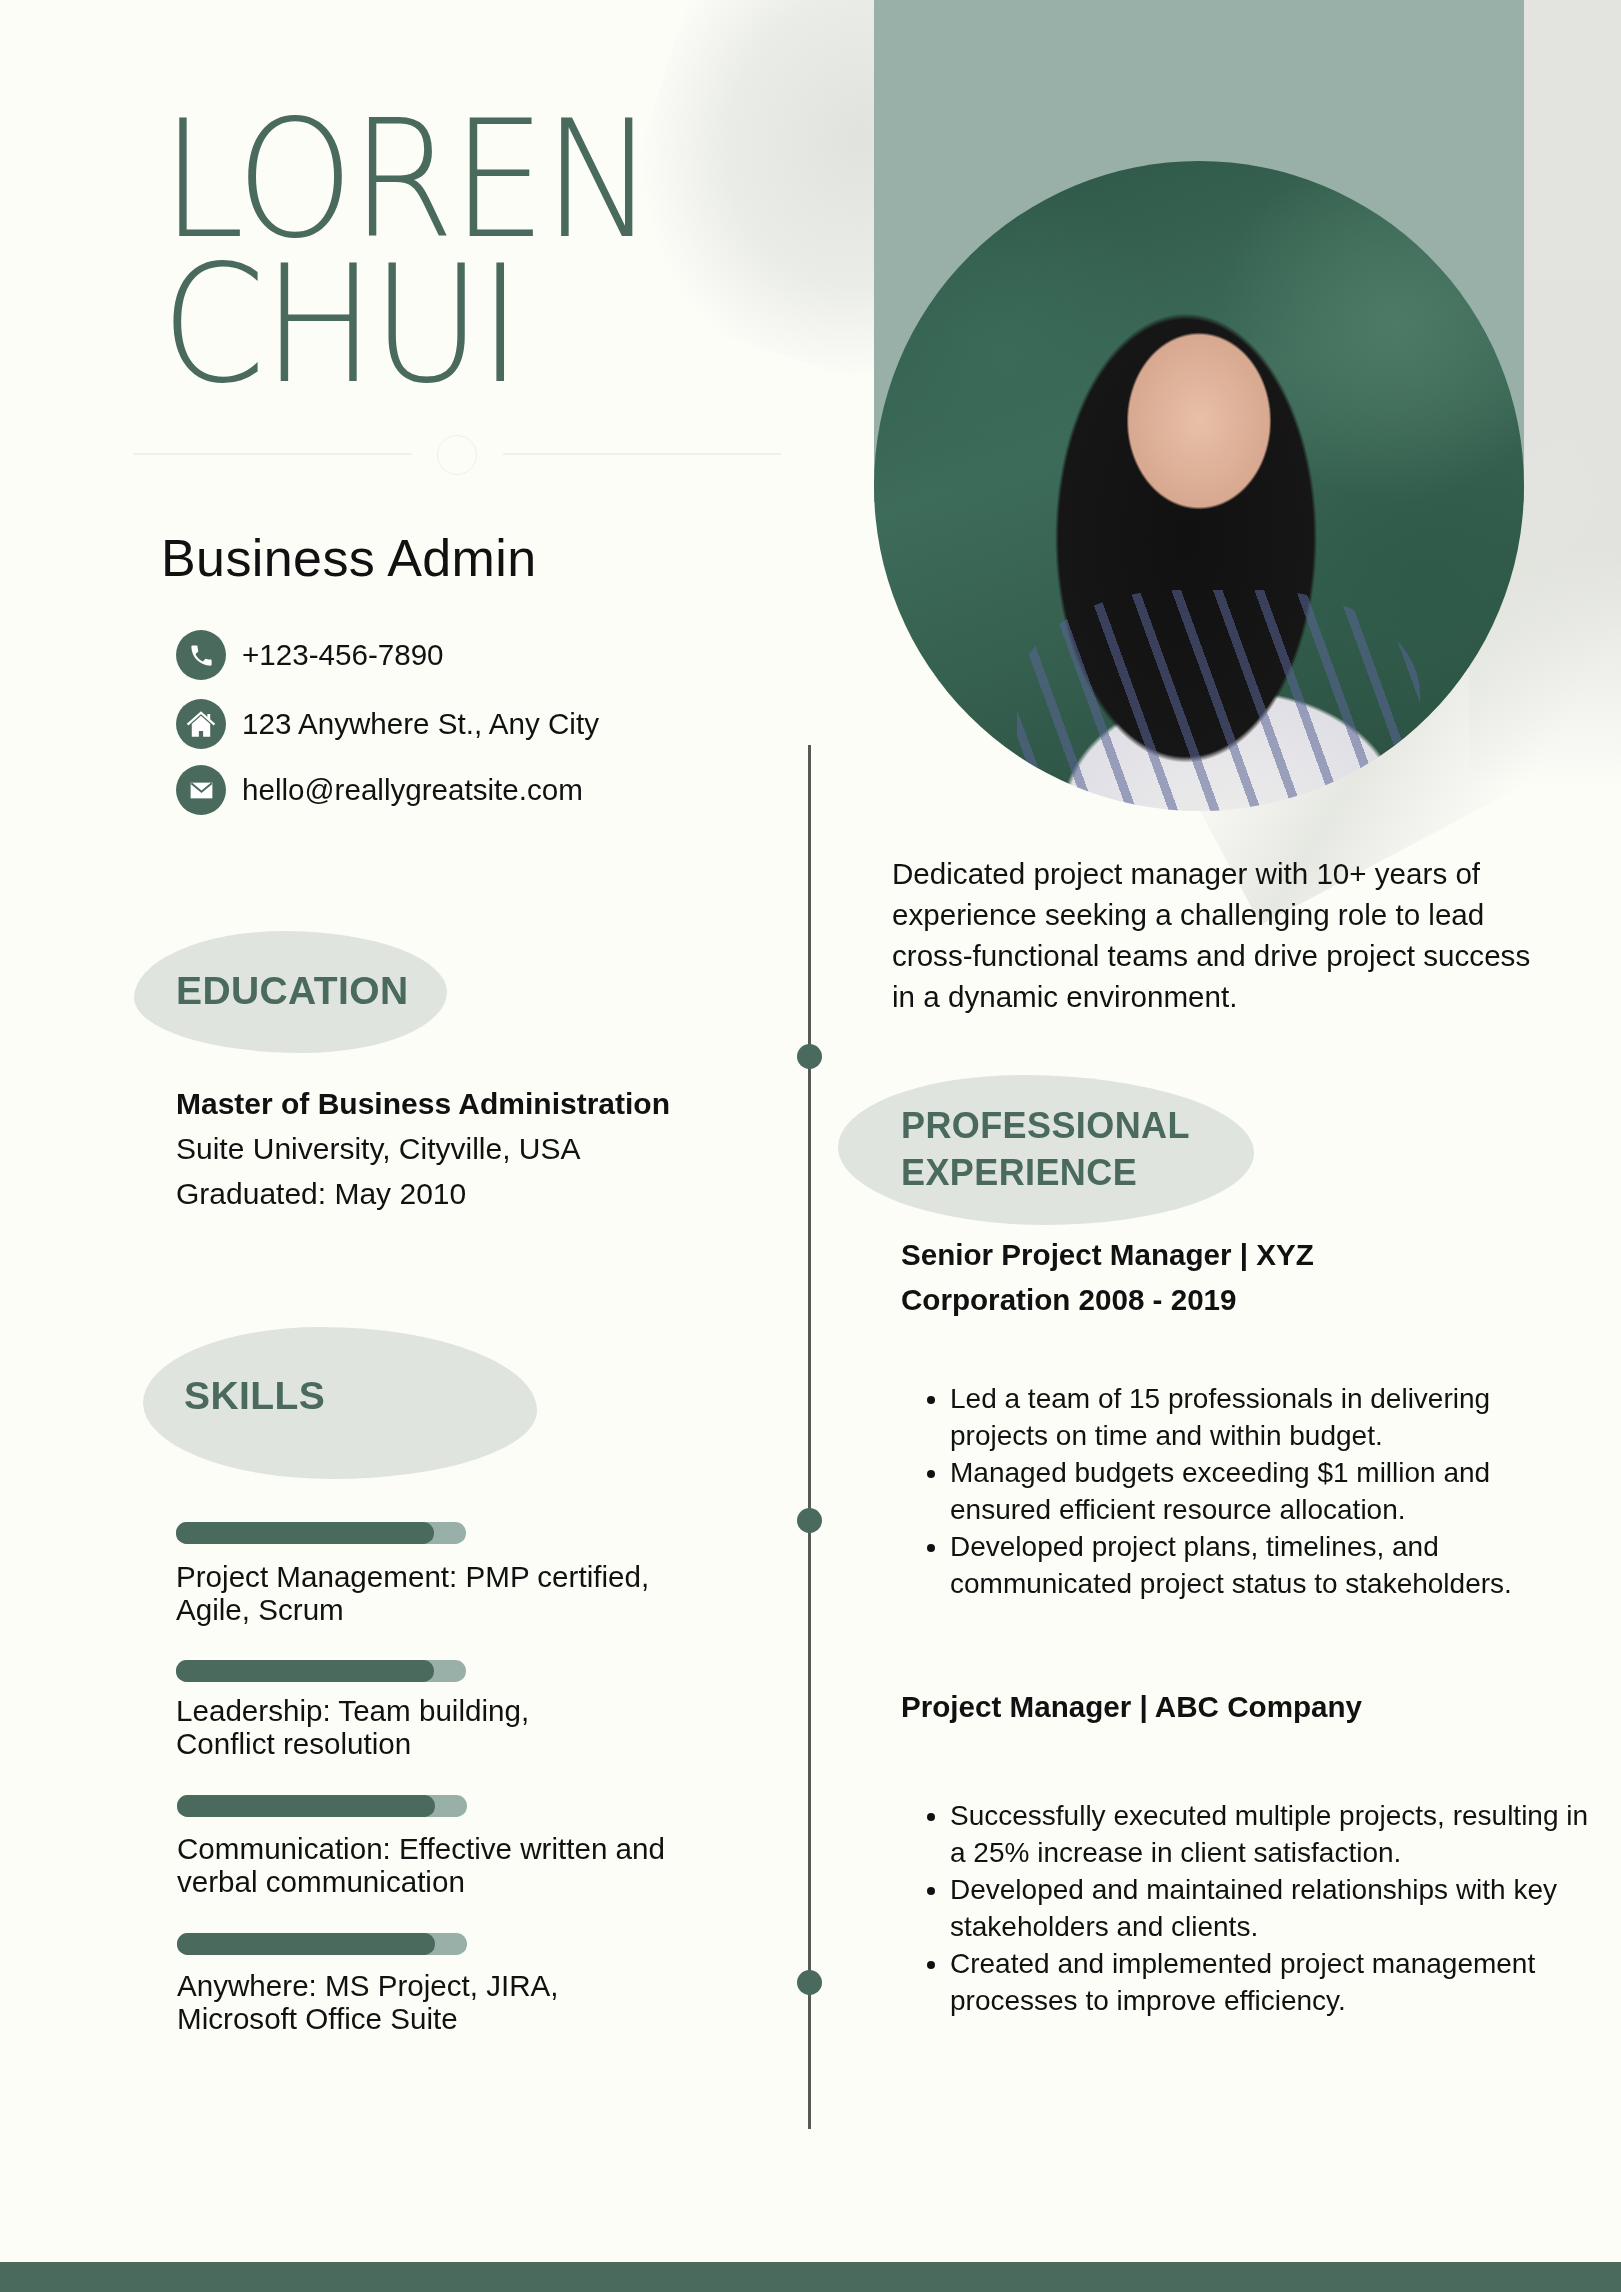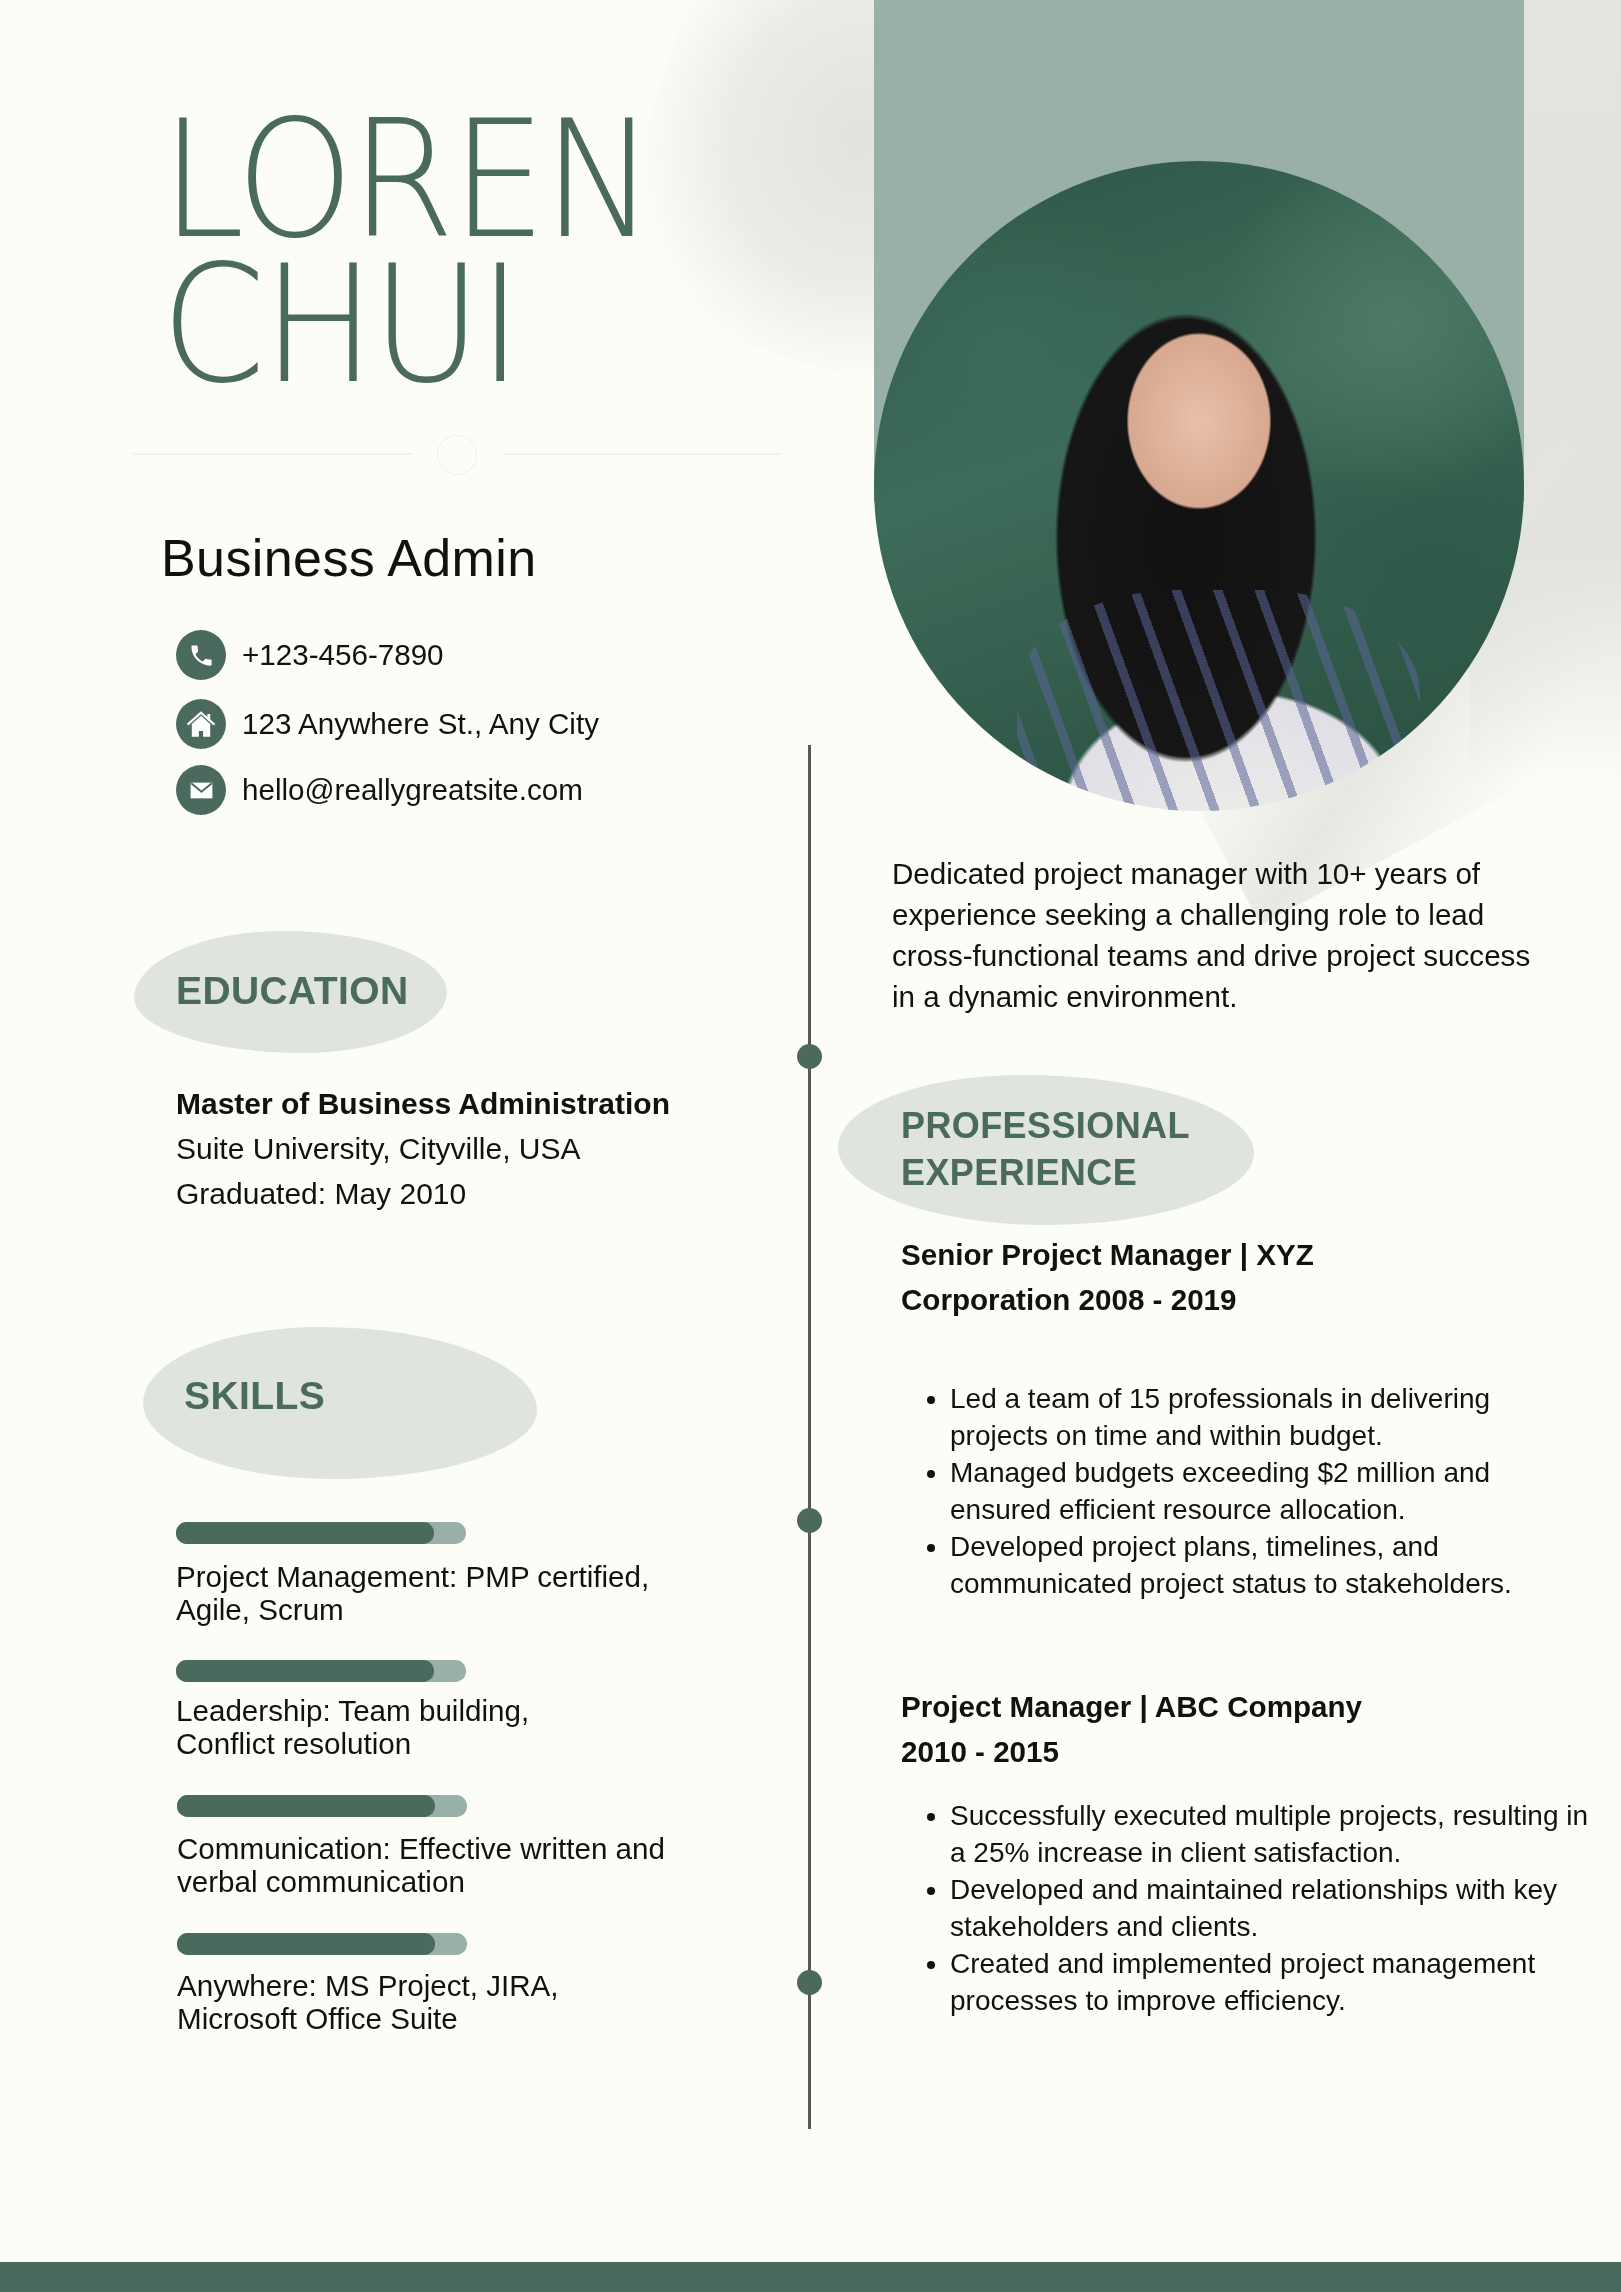--- a/index.html
+++ b/index.html
@@ -185,27 +185,26 @@
   <div>PROFESSIONAL</div>
   <div>EXPERIENCE</div>
 </div>
 
 <div class="abs exp-head" style="top:1232px;">
   <div>Senior Project Manager | XYZ</div>
   <div>Corporation 2008 - 2019</div>
 </div>
 <ul class="abs exp-list" style="top:1374px;">
   <li>Led a team of 15 professionals in delivering projects on time and within budget.</li>
-  <li>Managed budgets exceeding $2 million and ensured efficient resource allocation.</li>
+  <li>Managed budgets exceeding $1 million and ensured efficient resource allocation.</li>
   <li>Developed project plans, timelines, and communicated project status to stakeholders.</li>
 </ul>
 
 <div class="abs exp-head" style="top:1684px;">
   <div>Project Manager | ABC Company</div>
-  <div>2010 - 2015</div>
 </div>
 <ul class="abs exp-list" style="top:1791px;">
   <li>Successfully executed multiple projects, resulting in a 25% increase in client satisfaction.</li>
   <li>Developed and maintained relationships with key stakeholders and clients.</li>
   <li>Created and implemented project management processes to improve efficiency.</li>
 </ul>
 
 <div class="abs footer"></div>
 
 

